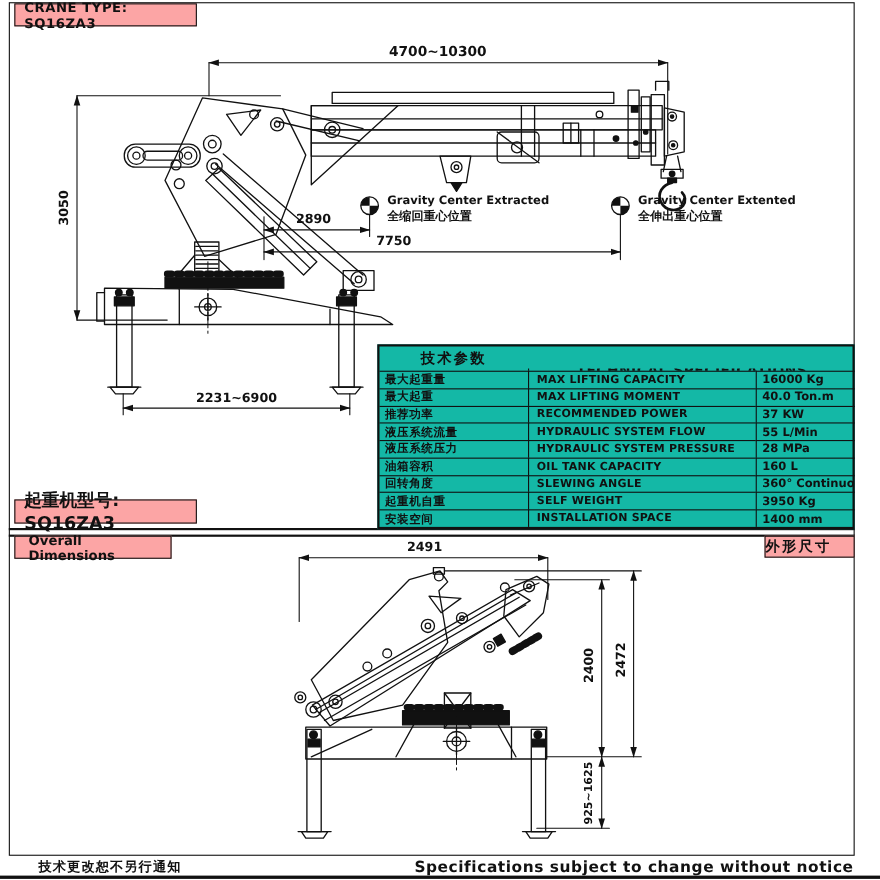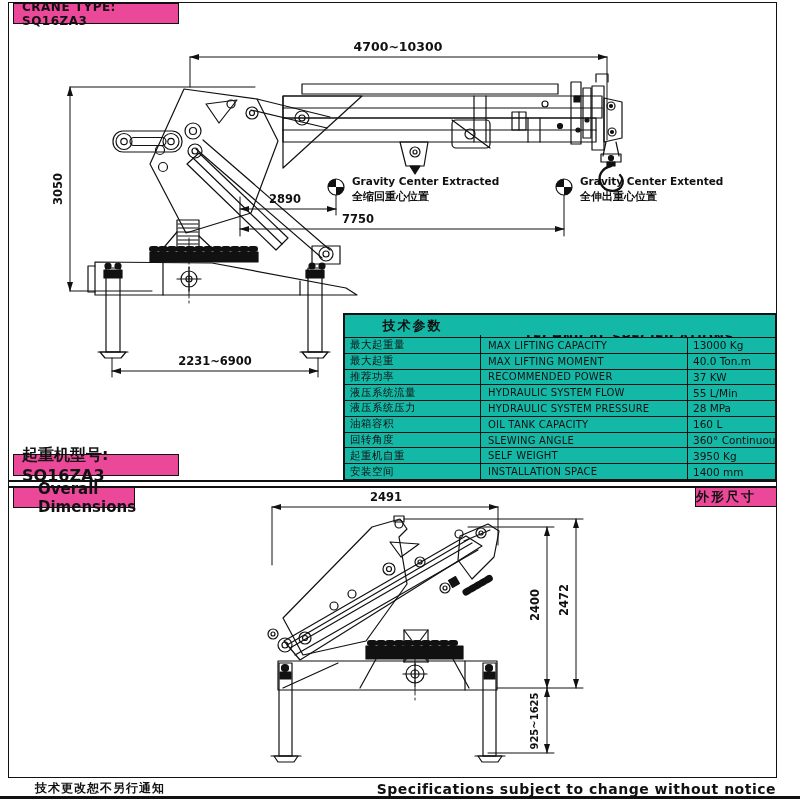--- a/index.html
+++ b/index.html
@@ -1,40 +1,40 @@
 <!DOCTYPE html>
 <html><head>
 <meta charset="utf-8">
 <style>
   html,body{margin:0;padding:0;background:#fff;}
   .page{position:relative;width:800px;height:800px;background:#fff;overflow:hidden;
         font-family:"DejaVu Sans","Liberation Sans",sans-serif;color:#111;}
   .border-box{position:absolute;left:8px;top:2px;width:769px;height:776px;border:1.6px solid #111;box-sizing:border-box;}
   .hline{position:absolute;background:#111;}
-  .titlebox{position:absolute;border:1.6px solid #111;background:#ec4899;box-sizing:border-box;
+  .titlebox{position:absolute;border:1.6px solid #111;background:#fca5a5;box-sizing:border-box;
             display:flex;align-items:center;font-weight:bold;}
   .crane-type{left:13px;top:3px;width:166px;height:21px;font-size:12px;padding-left:8px;letter-spacing:.5px;}
   .model-box{left:13px;top:454px;width:166px;height:22px;font-size:16px;padding-left:8px;}
-  .ovdim-box{left:13px;top:487px;width:122px;height:21px;font-size:15px;padding-left:24px;}
+  .ovdim-box{left:13px;top:487px;width:143px;height:21px;font-size:12px;padding-left:12px;}
   .cndim-box{left:695px;top:487px;width:82px;height:20px;font-size:13px;justify-content:flex-start;letter-spacing:2px;}
   svg text{fill:#111;font-family:"DejaVu Sans","Liberation Sans",sans-serif;}
   .dimtxt{font-size:11.5px;font-weight:bold;}
   .dimtxt-big{font-size:12.5px;font-weight:bold;}
   .dimtxt-sm{font-size:10px;font-weight:bold;}
   .gclabel{font-size:10.5px;font-weight:bold;}
   .gclabel-cn{font-size:11px;font-weight:bold;}
   
   .spec-table{position:absolute;left:343px;top:313px;width:434px;height:168px;border:2px solid #111;
       box-sizing:border-box;display:grid;grid-template-columns:135px 207px 90px;
       grid-template-rows:22px repeat(9,1fr);background:#14b8a6;}
   .spec-table>div{display:flex;align-items:center;box-sizing:border-box;overflow:hidden;white-space:nowrap;}
   .th{font-weight:bold;justify-content:center;}
   .th.cnh{font-size:13px;letter-spacing:2px;}
   .th.enh{font-size:12.5px;letter-spacing:.5px;border-left:1.4px solid #111;margin-top:20px;}
-  .td{border-top:1.4px solid #111;font-weight:normal;}
+  .td{border-top:1.4px solid #111;font-weight:bold;}
   .td.c1{font-size:10.5px;padding-left:5px;letter-spacing:.5px;}
   .td.c2{font-size:10px;padding-left:7px;border-left:1.4px solid #111;letter-spacing:.2px;}
   .td.c3{font-size:10.5px;padding-left:5px;border-left:1.4px solid #111;}
   .footer-cn{position:absolute;left:35px;top:780px;font-size:12px;font-weight:bold;letter-spacing:1px;}
   .footer-en{position:absolute;right:24px;top:781px;font-size:14px;font-weight:bold;letter-spacing:.5px;}
   .bottom-rule{position:absolute;left:0;top:796px;width:800px;height:3px;background:#111;}
 </style>
 </head>
 <body>
 
@@ -312,21 +312,21 @@
   <div class="titlebox cndim-box">
     <span>外形尺寸</span>
   </div>
 
   <div class="spec-table">
     <div class="th cnh">技术参数</div>
     <div class="th enh" style="grid-column:2/4;">TECHNICAL SPECIFICATIONS</div>
 
     <div class="td c1">最大起重量</div>
     <div class="td c2">MAX LIFTING CAPACITY</div>
-    <div class="td c3">13000 Kg</div>
+    <div class="td c3">16000 Kg</div>
 
     <div class="td c1">最大起重</div>
     <div class="td c2">MAX LIFTING MOMENT</div>
     <div class="td c3">40.0 Ton.m</div>
 
     <div class="td c1">推荐功率</div>
     <div class="td c2">RECOMMENDED POWER</div>
     <div class="td c3">37 KW</div>
 
     <div class="td c1">液压系统流量</div>

